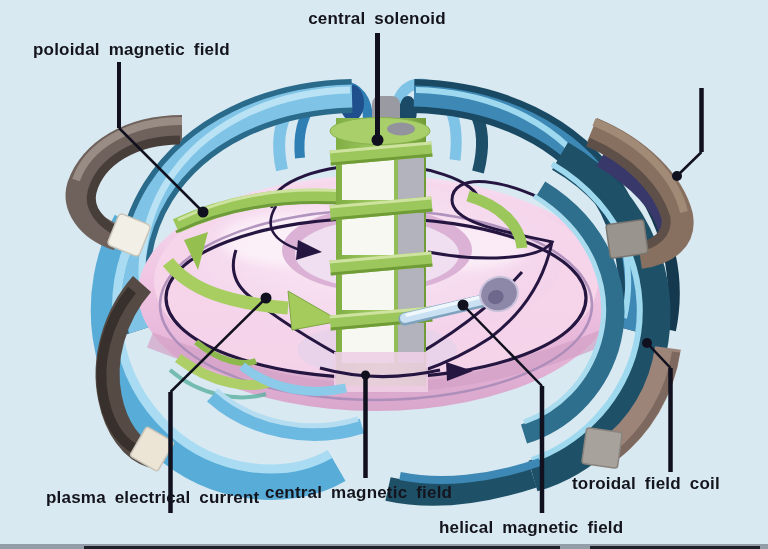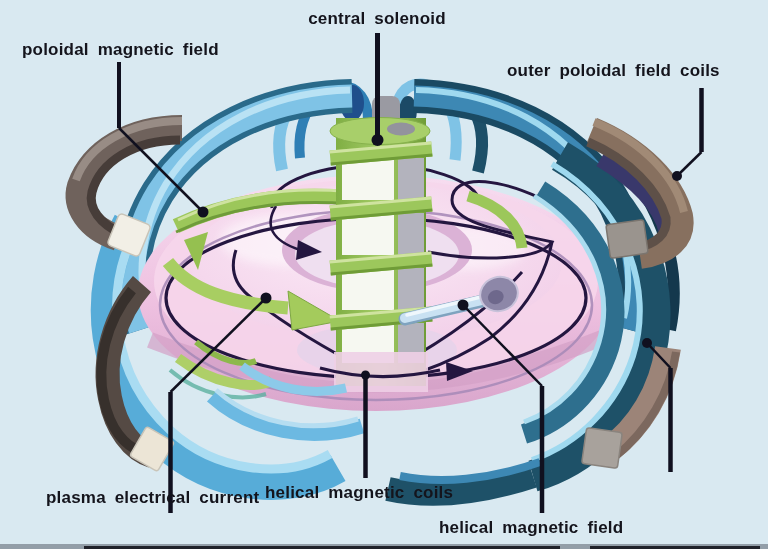--- a/index.html
+++ b/index.html
@@ -228,20 +228,20 @@
     </g>
   </g>
 
   <g>
     <rect x="0" y="544" width="768" height="5" fill="#5a616b" opacity=".55"></rect>
     <rect x="84" y="546" width="476" height="3" fill="#20222a"></rect>
     <rect x="590" y="546" width="170" height="3" fill="#20222a"></rect>
   </g>
 </svg>
 
-<div class="lbl" style="left:22px;top:40px">poloidal magnetic field</div>
+<div class="lbl" style="left:33px;top:40px">poloidal magnetic field</div>
 <div class="lbl center" style="left:377px;top:9px">central solenoid</div>
-<div class="lbl" style="left:507px;top:61px">outer poloidal field coils</div>
 <div class="lbl" style="left:46px;top:488px">plasma electrical current</div>
-<div class="lbl" style="left:265px;top:483px">helical magnetic coils</div>
+<div class="lbl" style="left:265px;top:483px">central magnetic field</div>
 <div class="lbl" style="left:439px;top:518px">helical magnetic field</div>
+<div class="lbl" style="left:572px;top:474px">toroidal field coil</div>
 
 </div>
 
 </body></html>

